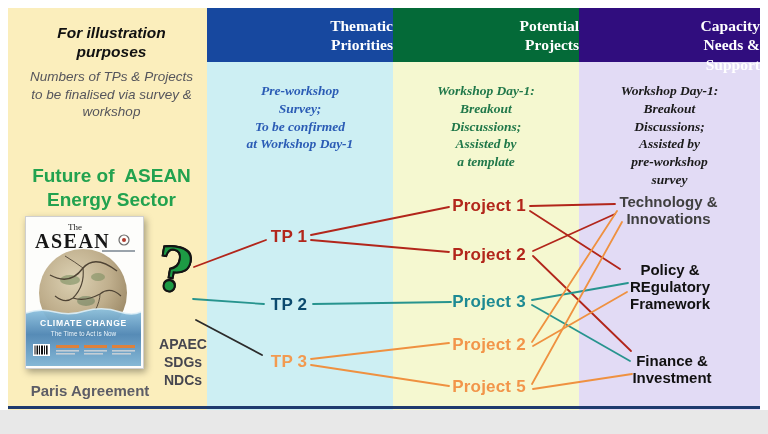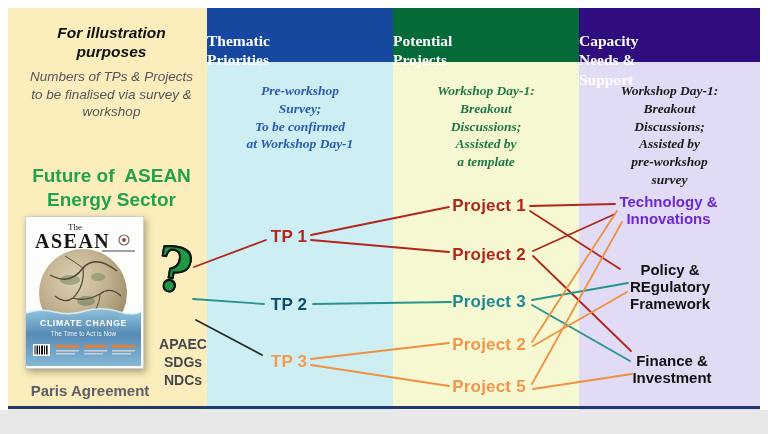--- a/index.html
+++ b/index.html
@@ -1,21 +1,21 @@
 <!DOCTYPE html>
 <html><head>
 <meta charset="utf-8">
 <style>
   html,body{margin:0;padding:0;background:#e8e8e8;}
   .canvas{position:relative;width:768px;height:410px;background:#ffffff;overflow:hidden;
           font-family:"Liberation Sans",sans-serif;}
   .col{position:absolute;top:8px;height:423px;}
   .col-header{position:absolute;left:0;right:0;top:0;height:54px;box-sizing:border-box;
-              color:#fff;text-align:left;font-family:"Liberation Serif",serif;font-weight:700;
-              font-size:15.5px;line-height:1.25;padding-top:23px;white-space:pre-line;}
+              color:#fff;text-align:right;font-family:"Liberation Serif",serif;font-weight:700;
+              font-size:15.5px;line-height:1.25;padding-top:8px;white-space:pre-line;}
   .subheader{position:absolute;left:0;right:0;top:74px;text-align:center;
              font-family:"Liberation Serif",serif;font-style:italic;font-weight:600;
              font-size:13.5px;line-height:1.32;white-space:pre-line;}
   .node{position:absolute;font-weight:700;text-align:center;white-space:pre-line;}
   .tp-node,.proj-node{font-size:17px;letter-spacing:.2px;}
   .cap-node{font-size:15px;line-height:1.14;color:#111;}
   .note-title{position:absolute;left:12px;width:183px;top:15px;text-align:center;
               font-weight:700;font-style:italic;font-size:15.5px;color:#111;line-height:1.25;white-space:pre-line;}
   .note-body{position:absolute;left:8px;width:191px;top:60px;text-align:center;
              font-style:italic;font-size:13.5px;color:#55555c;line-height:1.3;white-space:pre-line;}
@@ -173,21 +173,21 @@
   <div class="node tp-node" style="left: 259px; top: 227px; width: 60px; color: rgb(178, 38, 27);">TP 1</div>
   <div class="node tp-node" style="left: 259px; top: 295px; width: 60px; color: #0c4a6e;">TP 2</div>
   <div class="node tp-node" style="left: 259px; top: 352px; width: 60px; color: rgb(242, 154, 80);">TP 3</div>
 
   <div class="node proj-node" style="left: 440px; top: 196px; width: 98px; color: rgb(178, 38, 27);">Project 1</div>
   <div class="node proj-node" style="left: 440px; top: 245px; width: 98px; color: rgb(178, 38, 27);">Project 2</div>
   <div class="node proj-node" style="left: 440px; top: 292px; width: 98px; color: rgb(29, 138, 147);">Project 3</div>
   <div class="node proj-node" style="left: 440px; top: 335px; width: 98px; color: rgb(242, 149, 74);">Project 2</div>
   <div class="node proj-node" style="left: 440px; top: 377px; width: 98px; color: rgb(242, 149, 74);">Project 5</div>
 
-  <div class="node cap-node" style="left: 606px; top: 193px; width: 125px; color: #6d28d9;">Technology &amp;
+  <div class="node cap-node" style="left: 606px; top: 193px; width: 125px; color: #404040;">Technology &amp;
 Innovations</div>
   <div class="node cap-node" style="left: 606px; top: 261px; width: 128px; color: rgb(17, 17, 17);">Policy &amp;
 REgulatory
 Framework</div>
   <div class="node cap-node" style="left: 608px; top: 352px; width: 128px; color: rgb(17, 17, 17);">Finance &amp;
 Investment</div>
 
   <div class="footer-bar" style="background-color: rgb(30, 58, 110);"></div>
 </div>
 

